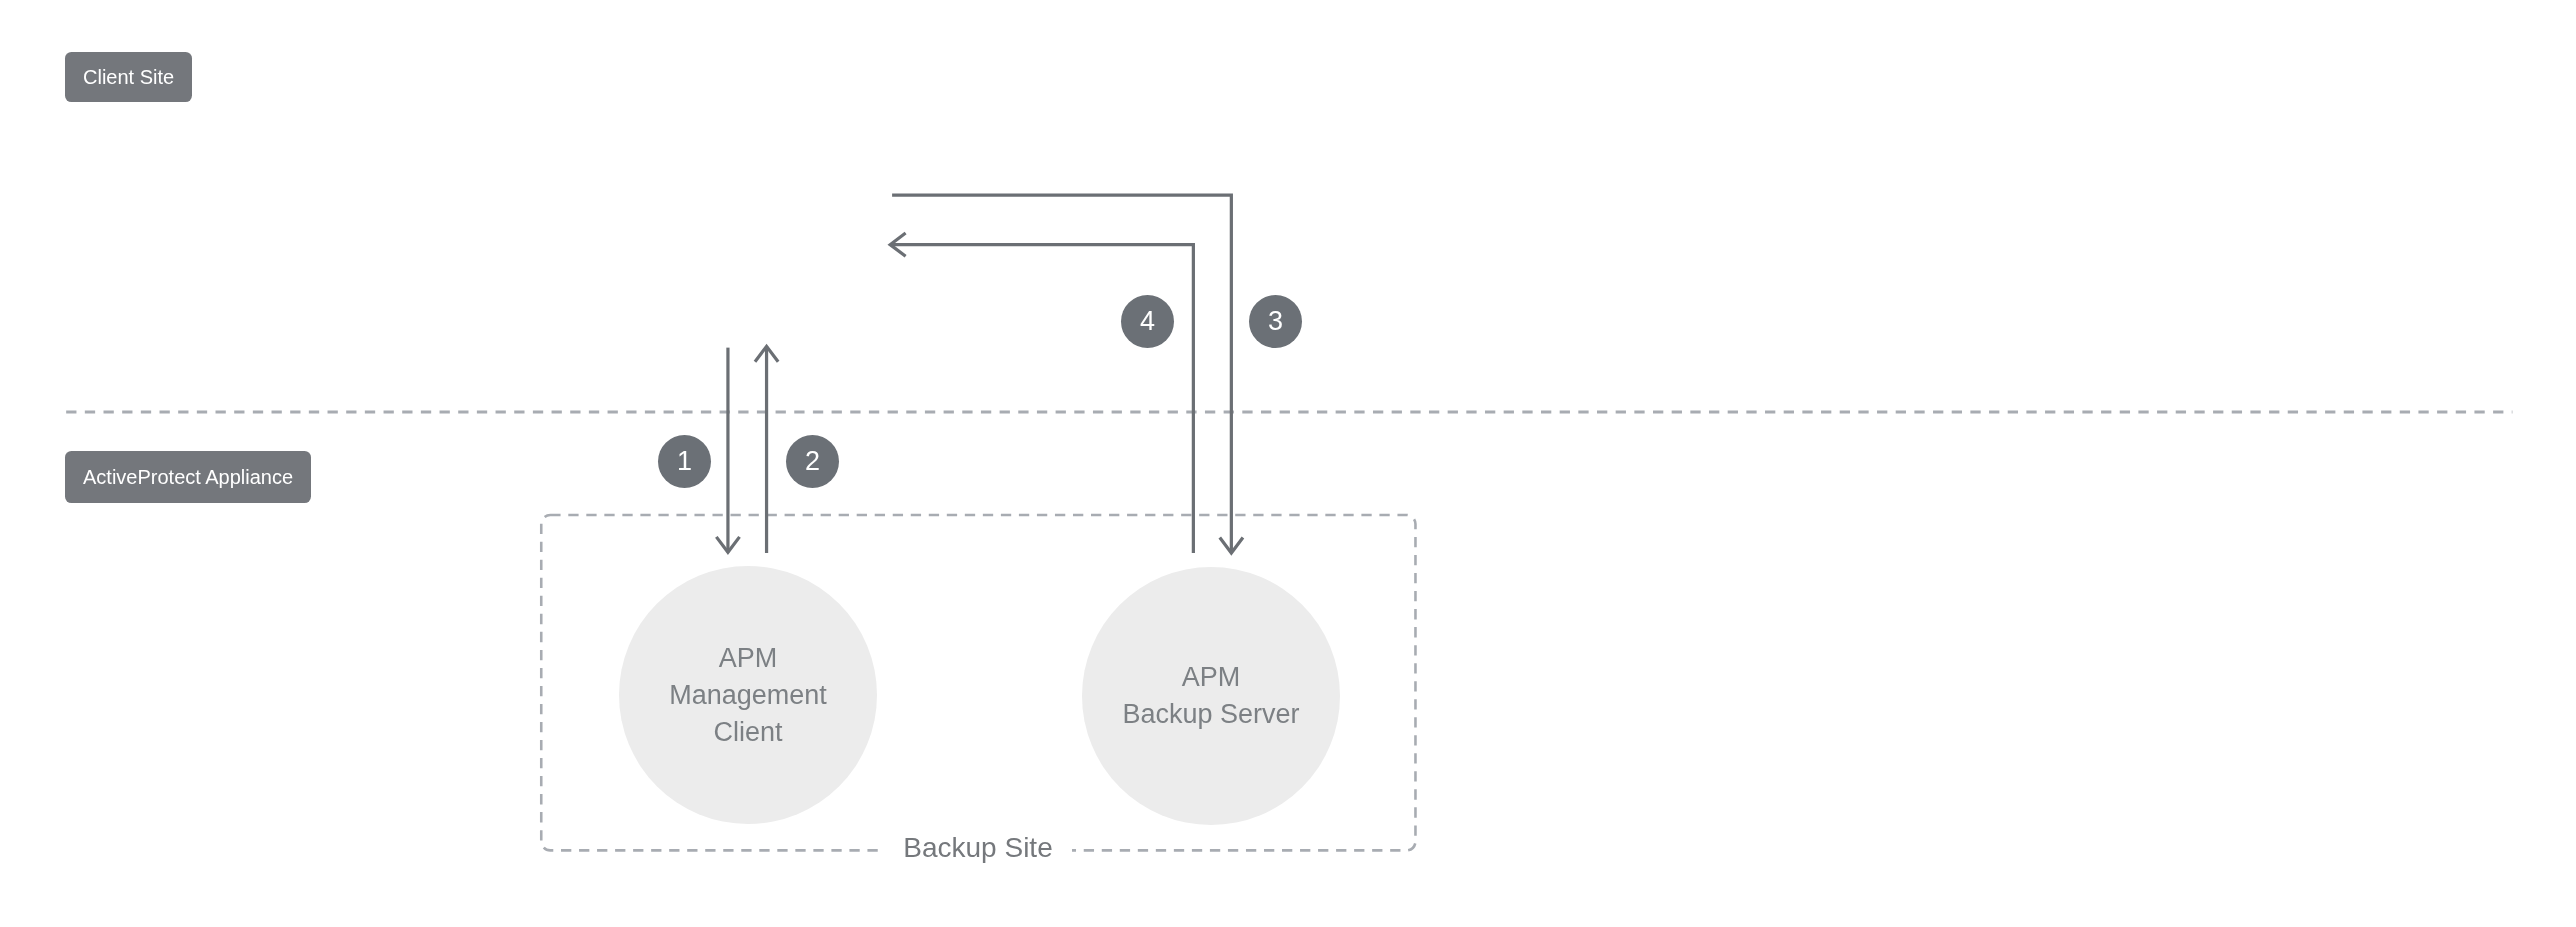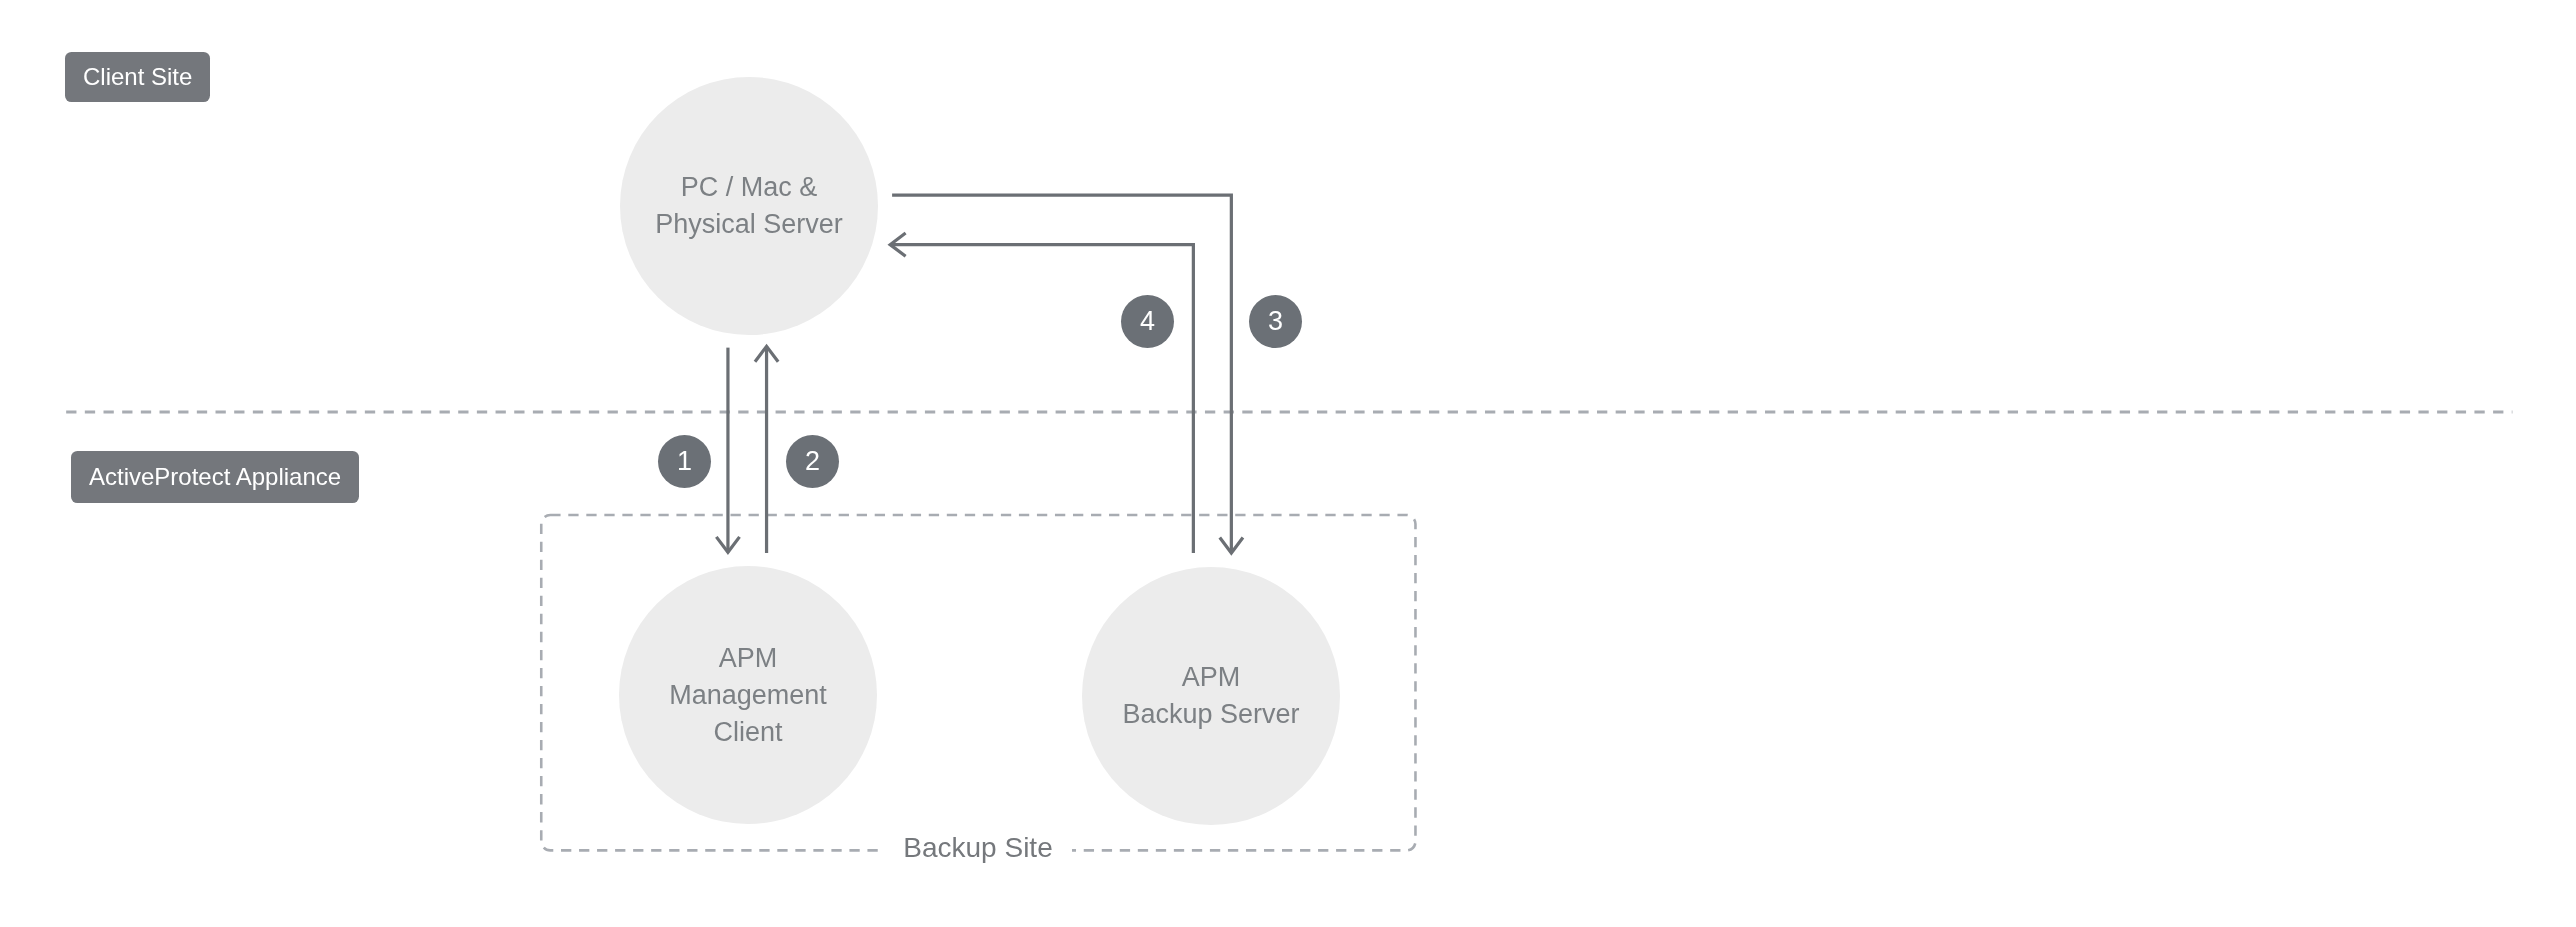--- a/index.html
+++ b/index.html
@@ -36,21 +36,21 @@
   .site-badge {
     position: absolute;
     height: 50px;
     padding: 0 18px;
     background: var(--site-badge-bg, #74777c);
     color: var(--badge-text, #ffffff);
     border-radius: 6.4px;
     display: inline-flex;
     align-items: center;
     justify-content: flex-end;
-    font-size: 24px;
+    font-size: 20px;
     white-space: nowrap;
   }
   .node {
     position: absolute;
     width: 258px;
     height: 258px;
     border-radius: 50%;
     background: var(--node-fill, #ececec);
     color: var(--node-text, #7c8084);
     display: flex;
@@ -111,28 +111,24 @@
 
     <g>
       <polyline class="solid-line" points="1853,859 1853,380 1382,380"></polyline>
       <polyline class="solid-line" points="1406,362 1382,380 1406,398"></polyline>
     </g>
   </svg>
 
   <div class="site-badge" style="left:65px; top:52px;">
     <span>Client Site</span>
   </div>
-  <div class="site-badge" style="left:65px; top:451px; height:52px;margin-left:6px;">
+  <div class="site-badge" style="left:65px; top:451px; height:52px;">
     <span>ActiveProtect Appliance</span>
   </div>
 
-  <div class="node" style="left:620px; top:77px;">
-    <span>PC / Mac &amp;</span>
-    <span>Physical Server</span>
-  </div>
   <div class="node" style="left:619px; top:566px;">
     <span>APM</span>
     <span>Management</span>
     <span>Client</span>
   </div>
   <div class="node" style="left:1082px; top:567px;">
     <span>APM</span>
     <span>Backup Server</span>
   </div>
 

